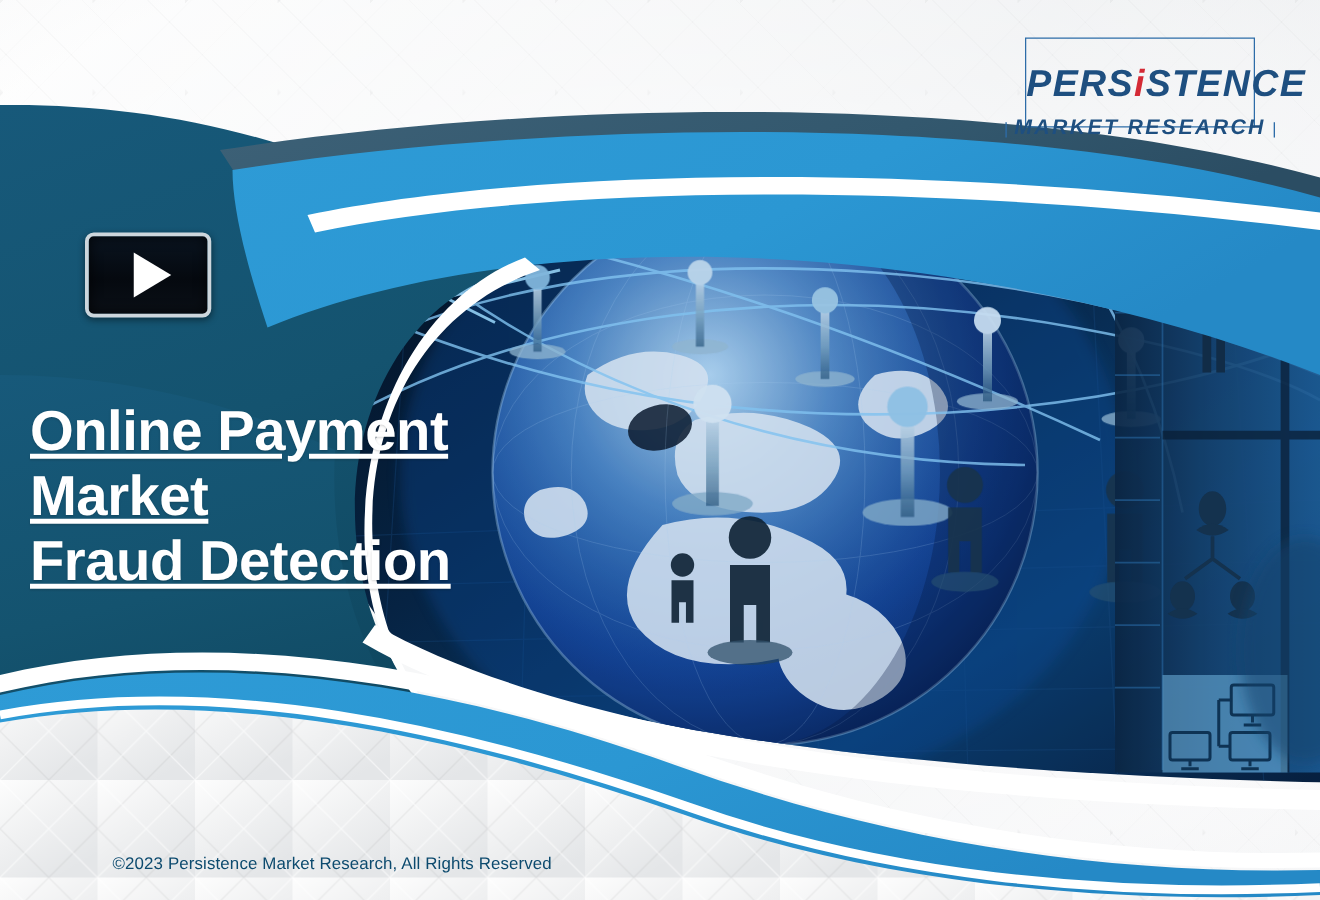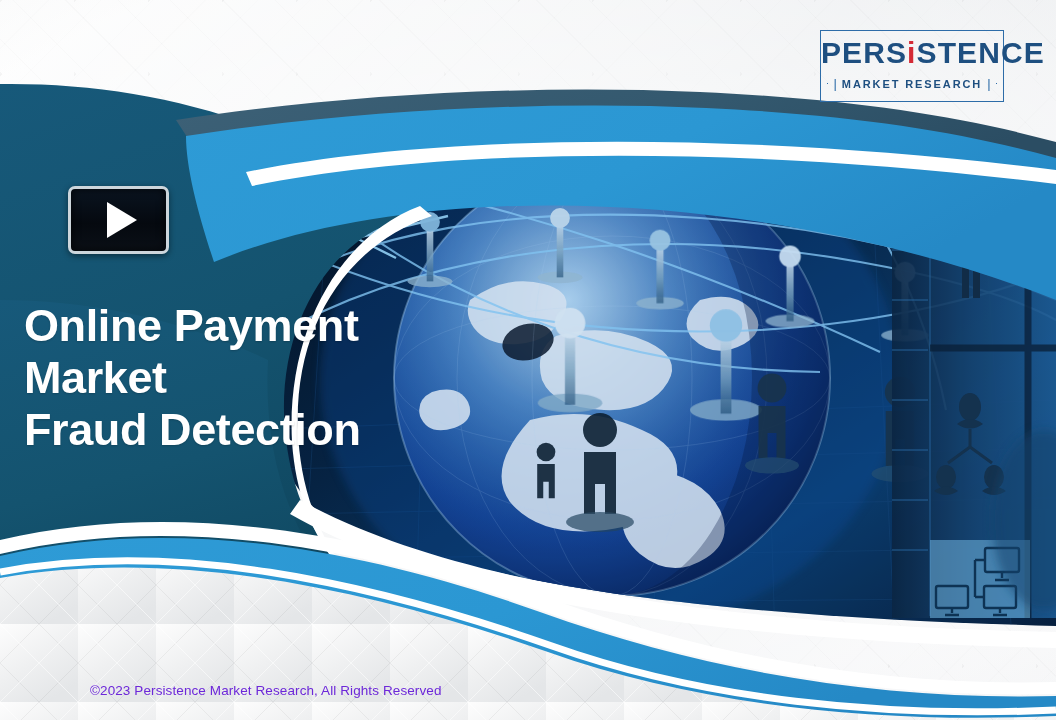--- a/index.html
+++ b/index.html
@@ -55,63 +55,65 @@
   .play-tri{
     width:0;height:0;
     border-left:30px solid #ffffff;
     border-top:18px solid transparent;
     border-bottom:18px solid transparent;
     margin-left:6px;
   }
 
   
   .title{
-    position:absolute;left:24px;top:300px;width:420px;
+    position:absolute;left:24px;top:319px;width:420px;
     color:#ffffff;
     font-size:45px;
     line-height:1.16;
     font-weight:700;
     letter-spacing:-0.4px;
     text-shadow:0 1px 2px rgba(0,0,0,.18);
+    text-decoration:underline;
   }
 
   
   .logo{
     position:absolute;left:820px;top:30px;width:184px;height:72px;
     border:1.5px solid #2d6ca8;
     background:rgba(255,255,255,0.0);
     box-sizing:border-box;
-    padding-top:7px;
+    padding-top:22px;
+    font-style:italic;
   }
   .logo-main{
     text-align:center;
     font-size:30px;
     font-weight:700;
     letter-spacing:1.1px;
     color:#1e4f80;
     line-height:1;
     font-family:"Liberation Sans","DejaVu Sans",sans-serif;
   }
   .logo-main .dot-i{color:#d42a35;}
   .logo-sub-wrap{
     display:flex;align-items:center;justify-content:center;
     margin-top:9px;gap:5px;padding:0 6px;
   }
   .logo-rule{flex:1;height:1px;background:#2d6ca8;}
   .logo-bracket{color:#2d6ca8;font-size:13px;line-height:1;}
   .logo-sub{
-    font-size:11px;font-weight:700;letter-spacing:1.9px;color:#1e4f80;
+    font-size:17px;font-weight:700;letter-spacing:1.9px;color:#1e4f80;
     white-space:nowrap;
   }
 
   
   .footer{
     position:absolute;left:90px;top:683px;
     font-size:13.5px;
-    color:#6d28d9;
+    color:#0c4a6e;
     letter-spacing:0.1px;
     white-space:nowrap;
   }
 </style>
 </head>
 <body>
 
 <div id="slide">
 
   <div class="bg-paper"></div>

